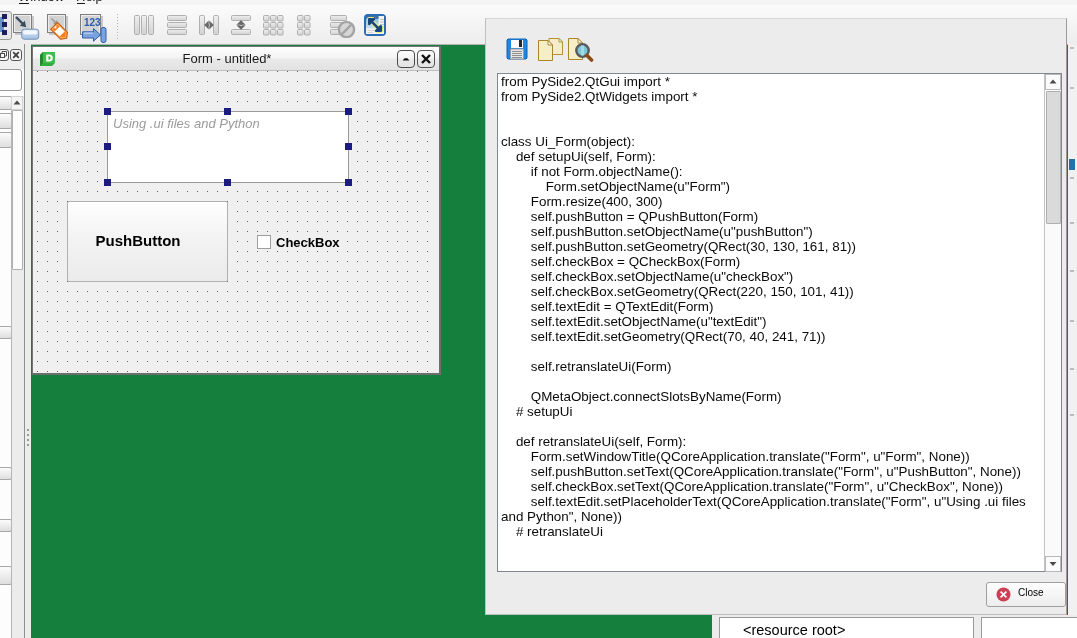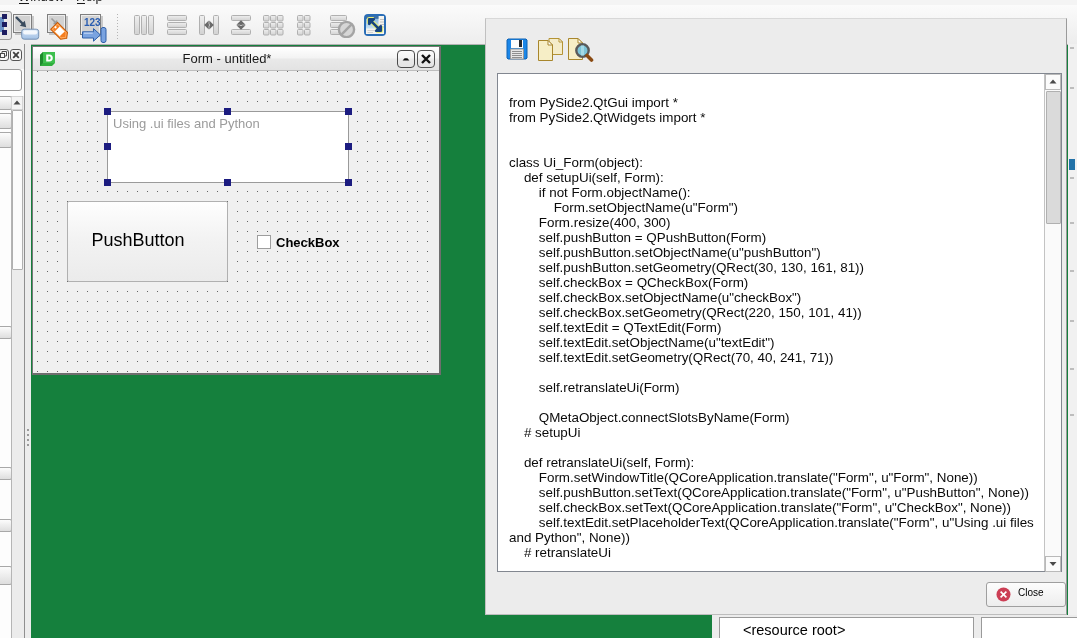--- a/index.html
+++ b/index.html
@@ -251,36 +251,36 @@
             <path d="M4 4 L12 12 M12 4 L4 12" stroke="#111" stroke-width="2.4"></path>
           </svg>
       </div>
     </div>
 
     <div class="abs" style="left:3px;top:23px;width:397px;height:302px;
          background-image:radial-gradient(circle at 1.5px 1.5px,#636363 0.48px,transparent 0.72px);
          background-size:10px 10px;background-position:0px 0px;">
     </div>
 
-    <div class="abs" style="left:74px;top:64px;width:240px;height:70px;background:#fff;border:1px solid #9a9a9a;">
+    <div class="abs" style="left:74px;top:64px;width:240px;height:70px;background:#fff;border:1px solid #9a9a9a;font-style:italic;">
       <div class="abs" style="left:5px;top:4px;font-size:13px;color:#9b9b9b;">Using .ui files and Python</div>
     </div>
 
     <div class="abs" style="left:70.5px;top:60.5px;width:7px;height:7px;background:#1c1c80;"></div>
     <div class="abs" style="left:191.0px;top:60.5px;width:7px;height:7px;background:#1c1c80;"></div>
     <div class="abs" style="left:311.5px;top:60.5px;width:7px;height:7px;background:#1c1c80;"></div>
     <div class="abs" style="left:70.5px;top:96.0px;width:7px;height:7px;background:#1c1c80;"></div>
     <div class="abs" style="left:311.5px;top:96.0px;width:7px;height:7px;background:#1c1c80;"></div>
     <div class="abs" style="left:70.5px;top:131.5px;width:7px;height:7px;background:#1c1c80;"></div>
     <div class="abs" style="left:191.0px;top:131.5px;width:7px;height:7px;background:#1c1c80;"></div>
     <div class="abs" style="left:311.5px;top:131.5px;width:7px;height:7px;background:#1c1c80;"></div>
 
     <div class="abs" style="left:34px;top:154px;width:159px;height:79px;border:1px solid #b0b0b0;border-radius:2px;
          background:linear-gradient(#fefefe,#f2f2f2 50%,#ebebeb);"></div>
-    <div class="abs" style="left:34px;top:154px;width:142px;height:79px;text-align:center;line-height:79px;font-size:18px;color:#000;">PushButton</div>
+    <div class="abs" style="left:34px;top:154px;width:142px;height:79px;text-align:center;line-height:79px;font-size:15px;color:#000;font-weight:bold;">PushButton</div>
 
     <div class="abs" style="left:224px;top:188px;width:12px;height:12px;background:#fff;border:1px solid #9e9e9e;"></div>
     <div class="abs" style="left:243px;top:188px;font-size:13px;color:#000;font-weight:bold;">CheckBox</div>
   </div>
 
   <div class="abs" style="left:1068px;top:44px;width:9px;height:571px;background:#f1f1f1;"></div>
   <div class="abs" style="left:1069px;top:159px;width:6px;height:11px;background:#2272a8;"></div>
   <div class="abs" style="left:1070px;top:47px;width:4px;height:2px;background:#bdbdbd;"></div>
   <div class="abs" style="left:1070px;top:87px;width:4px;height:2px;background:#bdbdbd;"></div>
   <div class="abs" style="left:1070px;top:177px;width:4px;height:2px;background:#bdbdbd;"></div>
@@ -314,21 +314,21 @@
 
     <svg class="abs" style="left:82px;top:19px;" width="28" height="24" viewBox="0 0 28 24">
       <path d="M0.5 0.5 L10 0.5 L14.5 5 L14.5 21.5 L0.5 21.5 Z" fill="#f6eec6" stroke="#a8862c"></path>
       <path d="M10 0.5 L10 5 L14.5 5 Z" fill="#ffffff" stroke="#a8862c"></path>
       <circle cx="14.5" cy="12.5" r="6.2" fill="#7cc4d8" stroke="#5a5a5a" stroke-width="2.4"></circle>
       <rect x="13" y="7.5" width="3" height="10" fill="#a8dcE8" opacity="0.9"></rect>
       <path d="M19 17.5 L23.5 22" stroke="#8a4a12" stroke-width="3.6" stroke-linecap="round"></path>
     </svg>
 
     <div class="abs" style="left:11px;top:54px;width:565px;height:499px;background:#fff;border:1px solid #828790;box-sizing:border-box;">
-      <pre id="code" style="margin:8px;padding:13px 3px;font-family:'Liberation Sans',sans-serif;font-size:13.4px;line-height:15px;color:#0a0a0a;">from PySide2.QtGui import *
+      <pre id="code" style="margin:0;padding:0 3px;font-family:'Liberation Sans',sans-serif;font-size:13.4px;line-height:15px;color:#0a0a0a;">from PySide2.QtGui import *
 from PySide2.QtWidgets import *
 
 
 class Ui_Form(object):
     def setupUi(self, Form):
         if not Form.objectName():
             Form.setObjectName(u"Form")
         Form.resize(400, 300)
         self.pushButton = QPushButton(Form)
         self.pushButton.setObjectName(u"pushButton")

